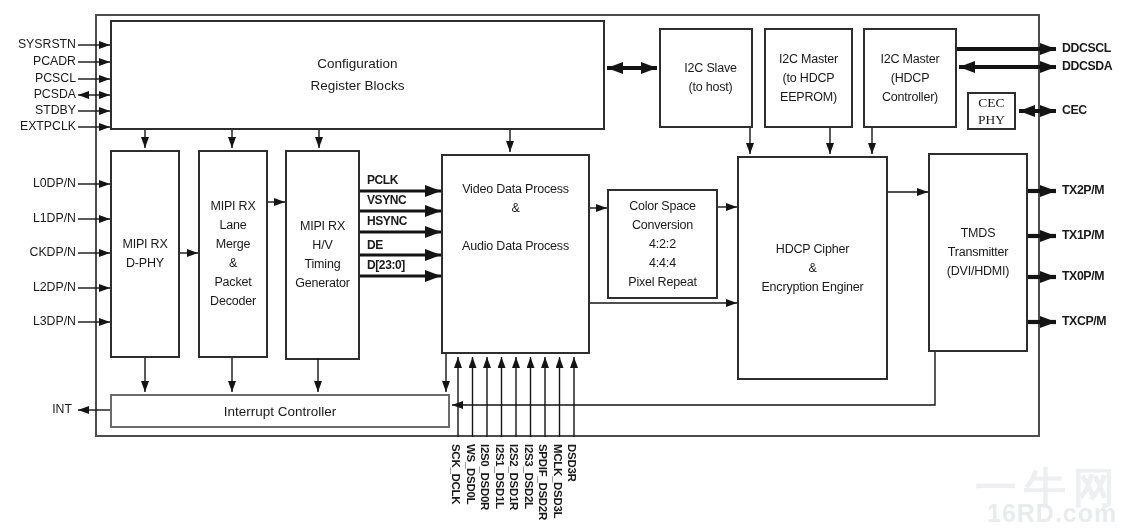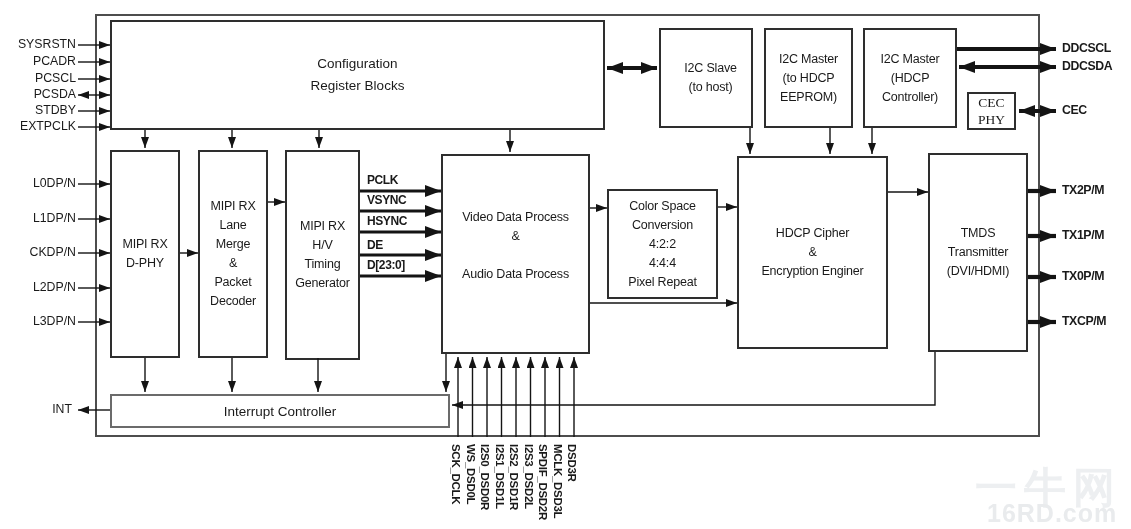--- a/index.html
+++ b/index.html
@@ -11,21 +11,21 @@
   .blk{
     position:absolute;border:2px solid #2e2e2e;background:#fff;box-sizing:border-box;
     display:flex;align-items:center;justify-content:center;text-align:center;
   }
   .blk-text{white-space:pre-line;font-size:12.5px;line-height:19px;letter-spacing:-0.2px;}
   .cfg .blk-text{font-size:13.5px;line-height:22px;letter-spacing:0;}
   .intc{border-color:#6b6b6b;}
   .intc .blk-text{font-size:13.5px;letter-spacing:0;}
   .cec .blk-text{font-family:"Liberation Serif", serif;font-size:13.5px;line-height:17px;letter-spacing:0;}
   .vid{align-items:flex-start;}
-  .vid .blk-text{padding-top:52px;}
+  .vid .blk-text{padding-top:24px;}
   .pin-l{position:absolute;left:0;width:76px;text-align:right;font-size:12.3px;white-space:nowrap;}
   .pin-r{position:absolute;left:1062px;font-size:12.3px;font-weight:600;letter-spacing:-0.4px;white-space:nowrap;}
   .sig{position:absolute;font-size:12px;font-weight:600;letter-spacing:-0.4px;white-space:nowrap;}
   .pin-b{
     position:absolute;top:444px;font-size:11.5px;font-weight:600;letter-spacing:-0.3px;
     writing-mode:vertical-rl;text-orientation:mixed;white-space:nowrap;
   }
   .wm-brand{position:absolute;left:975px;top:460px;font-size:42px;font-weight:bold;letter-spacing:7px;color:#edeff1;white-space:nowrap;}
   .wm-site{position:absolute;left:987px;top:499px;font-size:25px;font-weight:bold;letter-spacing:1px;color:#e9ebed;white-space:nowrap;}
   svg.wires{position:absolute;left:0;top:0;pointer-events:none;}
@@ -87,21 +87,21 @@
 
 Audio Data Process</div>
   </div>
   <div class="blk" style="left:607px;top:157px;width:111px;height:110px;margin-top:32px;">
     <div class="blk-text">Color Space
 Conversion
 4:2:2
 4:4:4
 Pixel Repeat</div>
   </div>
-  <div class="blk" style="left:737px;top:156px;width:151px;height:193px;">
+  <div class="blk" style="left:737px;top:156px;width:151px;height:224px;">
     <div class="blk-text">HDCP Cipher
 &amp;
 Encryption Enginer</div>
   </div>
   <div class="blk intc" style="left:110px;top:394px;width:340px;height:34px;">
     <div class="blk-text">Interrupt Controller</div>
   </div>
   <div class="blk" style="left:928px;top:153px;width:100px;height:199px;">
     <div class="blk-text">TMDS
 Transmitter

